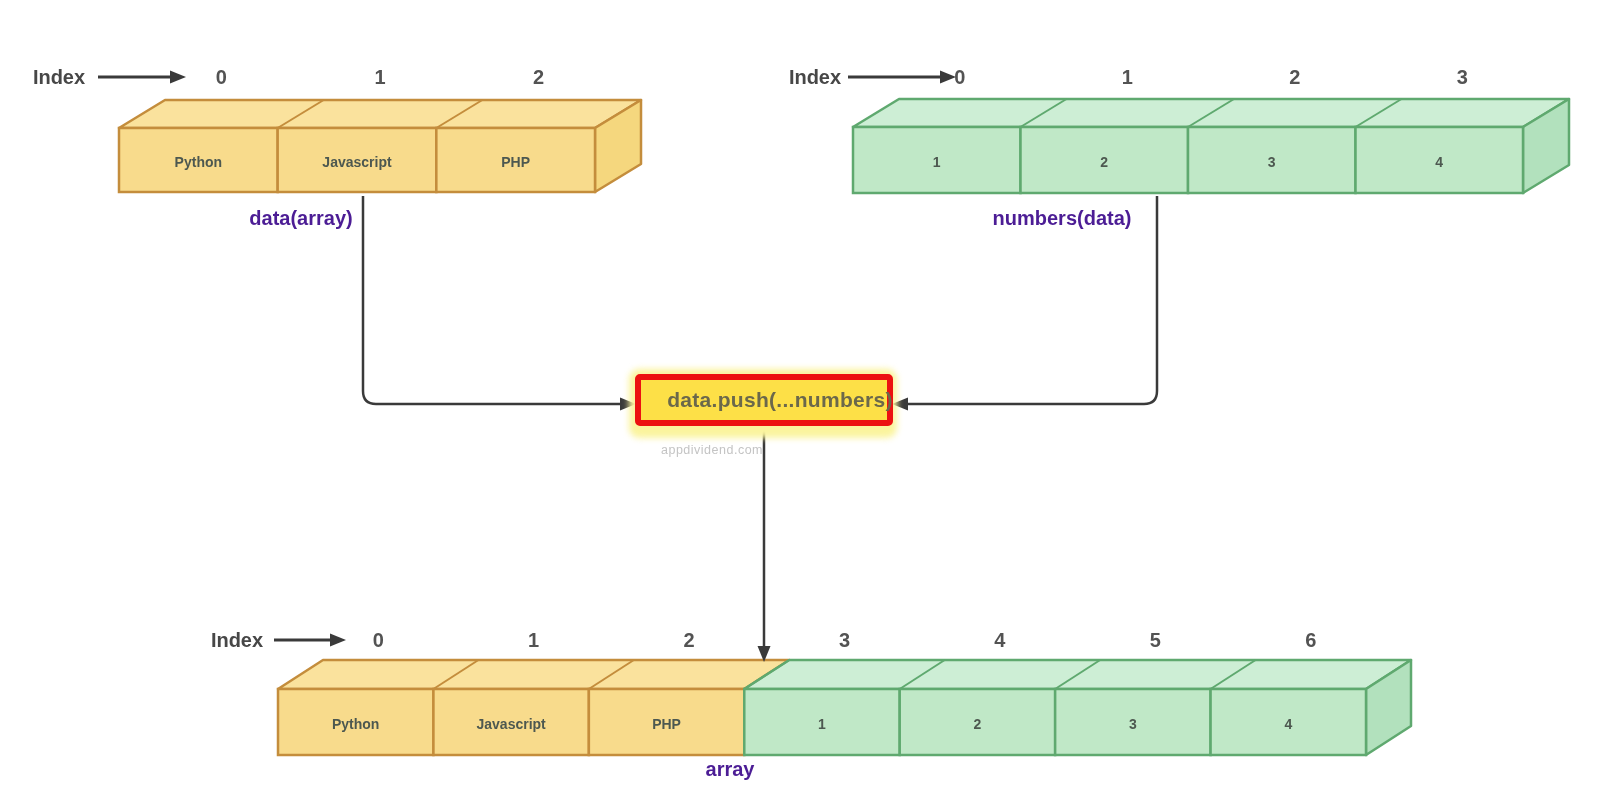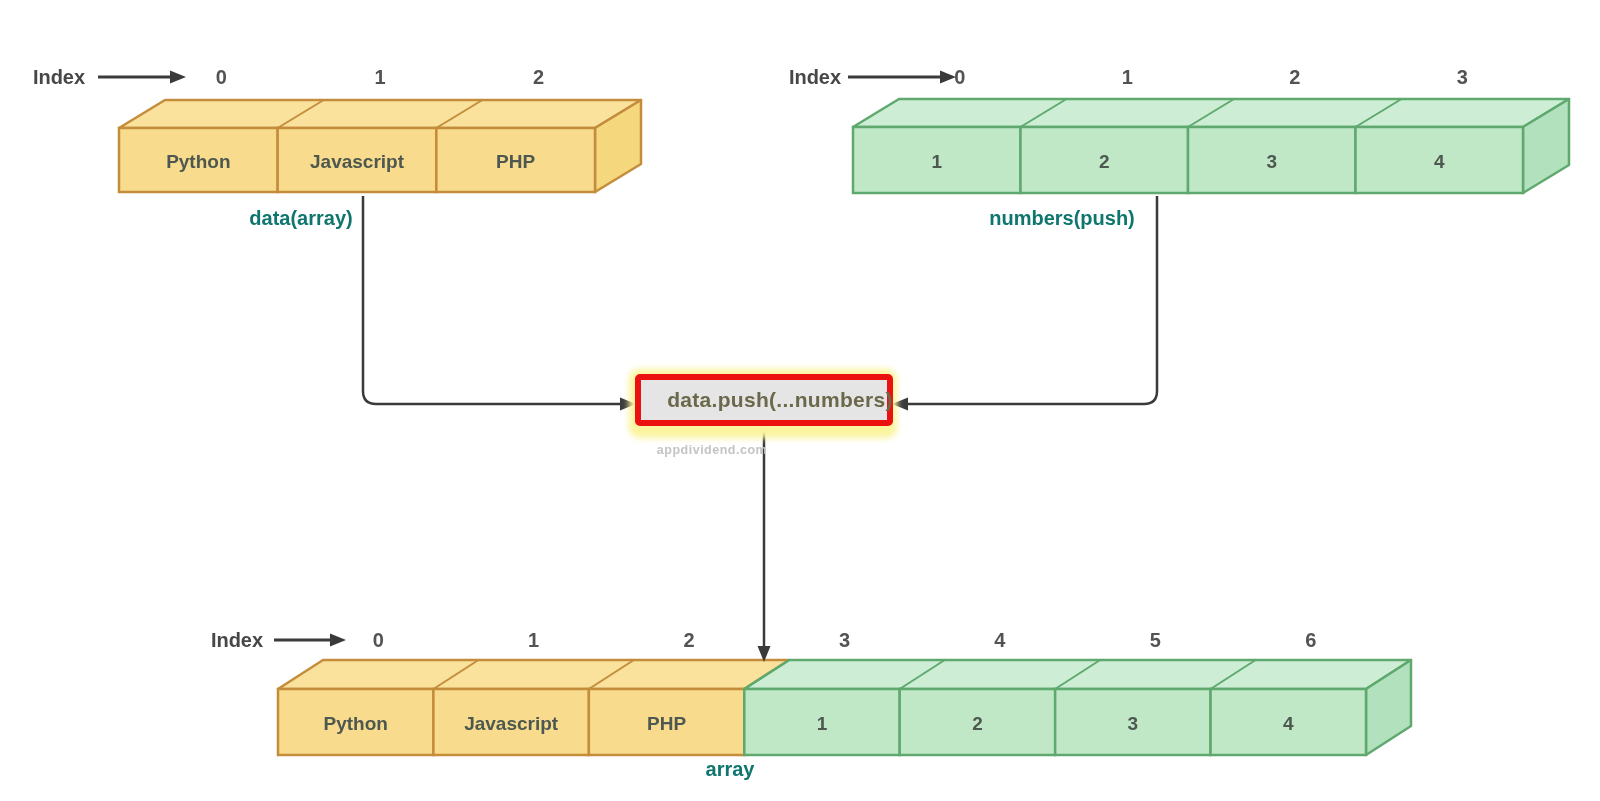--- a/index.html
+++ b/index.html
@@ -7,35 +7,35 @@
     position:relative;width:1600px;height:801px;background:#ffffff;overflow:hidden;
     font-family:"Liberation Sans", sans-serif;
   }
   #shapes{position:absolute;left:0;top:0;}
   .label{
     position:absolute;transform:translate(-50%,-50%);white-space:nowrap;
     font-size:20px;color:#4f4f4f;font-weight:bold;
   }
   .index-label{color:#474747;font-size:20px;}
   .index-number{color:#535353;font-size:20px;}
-  .cell-label{color:#4d5850;font-size:19px;}
-  .array-name{color:#0f766e;font-size:20px;}
+  .cell-label{color:#4d5850;font-size:14px;}
+  .array-name{color:#4c1d95;font-size:20px;}
   #op-glow{
     position:absolute;left:629px;top:369px;width:268px;height:69px;
     border-radius:10px;filter:blur(3px);
   }
   #op-box{
     position:absolute;left:635px;top:374px;width:258px;height:52px;
     box-sizing:border-box;border:6px solid #ec1111;border-radius:5px;
     display:flex;align-items:center;justify-content:center;
   }
   #op-text{font-size:21px;font-weight:600;color:#6b684b;letter-spacing:.3px;}
   #watermark{
     position:absolute;transform:translate(-50%,-50%);left:712px;top:450px;
-    font-size:12.5px;font-weight:700;color:#c4c4c4;letter-spacing:.5px;
+    font-size:12.5px;font-weight:400;color:#c4c4c4;letter-spacing:.5px;
   }
 </style>
 </head>
 <body>
 
 <div id="canvas">
   <svg id="shapes" width="1600" height="801" viewBox="0 0 1600 801">
       <g>
         <polygon points="119,128 165,100 641,100 595,128" fill="#FAE29D" stroke="#C48D3C" stroke-width="2.5" stroke-linejoin="round"></polygon>
         <polygon points="595,128 641,100 641,164 595,192" fill="#F5D77E" stroke="#C48D3C" stroke-width="2.5" stroke-linejoin="round"></polygon>
@@ -98,37 +98,37 @@
       <div class="label array-name" style="left: 301px; top: 218px;">data(array)</div>
       <div class="label cell-label" style="left: 936.75px; top: 162px;">1</div>
       <div class="label index-number" style="left: 959.75px; top: 77px;">0</div>
       <div class="label cell-label" style="left: 1104.25px; top: 162px;">2</div>
       <div class="label index-number" style="left: 1127.25px; top: 77px;">1</div>
       <div class="label cell-label" style="left: 1271.75px; top: 162px;">3</div>
       <div class="label index-number" style="left: 1294.75px; top: 77px;">2</div>
       <div class="label cell-label" style="left: 1439.25px; top: 162px;">4</div>
       <div class="label index-number" style="left: 1462.25px; top: 77px;">3</div>
       <div class="label index-label" style="left: 815px; top: 77px;">Index</div>
-      <div class="label array-name" style="left: 1062px; top: 218px;">numbers(push)</div>
+      <div class="label array-name" style="left: 1062px; top: 218px;">numbers(data)</div>
       <div class="label cell-label" style="left: 355.714px; top: 724px;">Python</div>
       <div class="label index-number" style="left: 378.214px; top: 640px;">0</div>
       <div class="label cell-label" style="left: 511.143px; top: 724px;">Javascript</div>
       <div class="label index-number" style="left: 533.643px; top: 640px;">1</div>
       <div class="label cell-label" style="left: 666.571px; top: 724px;">PHP</div>
       <div class="label index-number" style="left: 689.071px; top: 640px;">2</div>
       <div class="label cell-label" style="left: 822px; top: 724px;">1</div>
       <div class="label index-number" style="left: 844.5px; top: 640px;">3</div>
       <div class="label cell-label" style="left: 977.429px; top: 724px;">2</div>
       <div class="label index-number" style="left: 999.929px; top: 640px;">4</div>
       <div class="label cell-label" style="left: 1132.86px; top: 724px;">3</div>
       <div class="label index-number" style="left: 1155.36px; top: 640px;">5</div>
       <div class="label cell-label" style="left: 1288.29px; top: 724px;">4</div>
       <div class="label index-number" style="left: 1310.79px; top: 640px;">6</div>
       <div class="label index-label" style="left: 237px; top: 640px;">Index</div>
       <div class="label array-name" style="left: 730px; top: 769px;">array</div>
     </div>
 
   <div id="op-glow" style="background: rgb(251, 244, 158);"></div>
-  <div id="op-box" style="background: #e5e5e5; border-color: rgb(236, 17, 17); padding-left: 32px;">
+  <div id="op-box" style="background: #fde047; border-color: rgb(236, 17, 17); padding-left: 32px;">
     <span id="op-text">data.push(...numbers)</span>
   </div>
   <div id="watermark" style="color: rgb(196, 196, 196);">appdividend.com</div>
 </div>
 
 </body></html>

